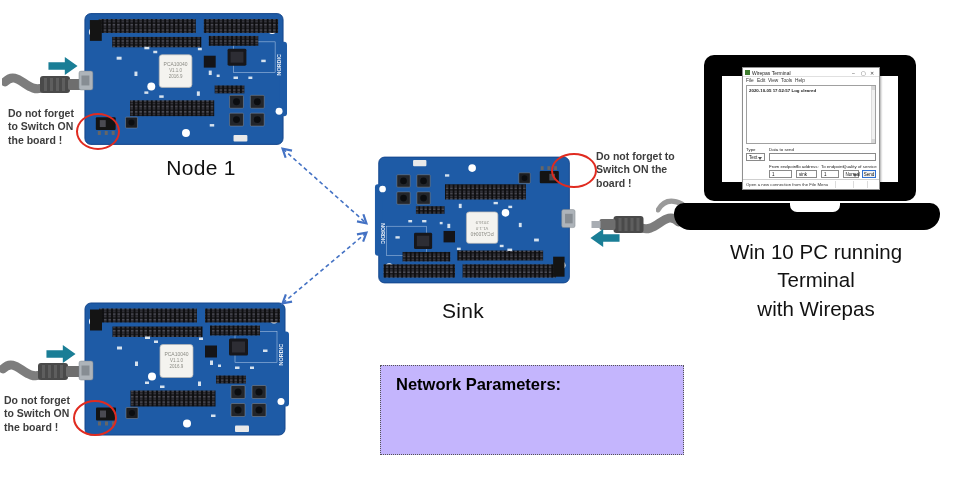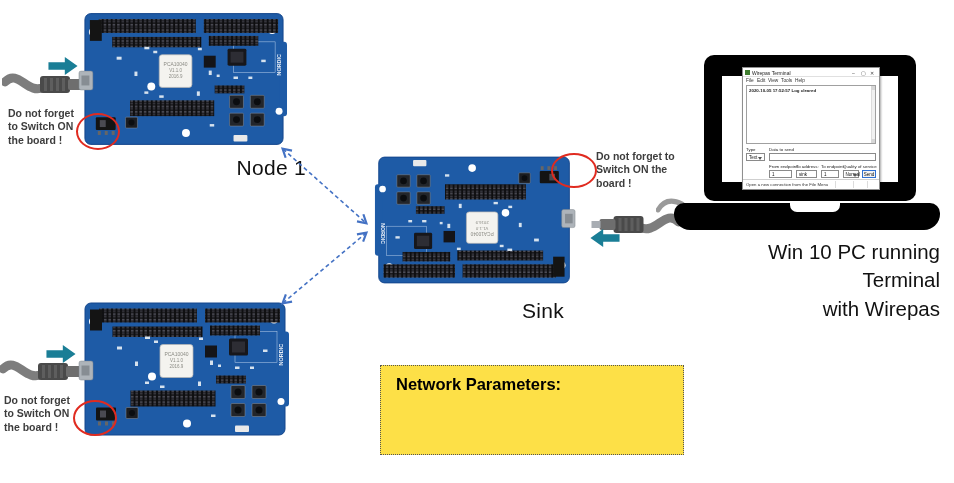--- a/index.html
+++ b/index.html
@@ -1,25 +1,25 @@
 <!DOCTYPE html>
 <html><head>
 <meta charset="utf-8">
 <style>
   html,body{margin:0;padding:0;background:#fff;}
   #page{position:relative;width:954px;height:483px;background:#fff;overflow:hidden;
         font-family:"Liberation Sans",sans-serif;color:#1a1a1a;}
   .abs{position:absolute;}
   
-  .board-label{font-size:21px;color:#111;text-align:right;letter-spacing:.3px;}
+  .board-label{font-size:21px;color:#111;text-align:center;letter-spacing:.3px;}
   .warning{font-size:10.5px;font-weight:600;color:#3d3d3d;line-height:1.28;}
   .red-circle{border:2.5px solid #e02b20;border-radius:50%;background:transparent;z-index:4;}
-  .pc-caption{font-size:20.5px;line-height:1.38;text-align:right;color:#111;}
-  
-  .net-box{border:1.5px dotted #555;background:#fde047;box-sizing:border-box;padding:9px 10px 8px 15px;}
+  .pc-caption{font-size:20.5px;line-height:1.38;text-align:center;color:#111;}
+  
+  .net-box{border:1.5px dotted #555;background:#c4b5fd;box-sizing:border-box;padding:9px 10px 8px 15px;}
   .net-title{font-size:16.5px;font-weight:bold;color:#000;margin-bottom:4px;}
   .net-line{font-size:15.5px;color:#000;padding-left:44px;line-height:1.45;}
   
   .lap-screen{background:#000;border-radius:10px;z-index:1;}
   .lap-inner{background:#fff;z-index:2;}
   .lap-base{background:#000;border-radius:10px 10px 16px 16px;z-index:1;}
   .lap-notch{background:#fff;border-radius:0 0 7px 7px;z-index:2;}
   
   .term{background:#fff;border:1px solid #8f8f8f;box-shadow:1px 1px 2px rgba(0,0,0,.35);
         z-index:3;font-family:"Liberation Sans",sans-serif;}

